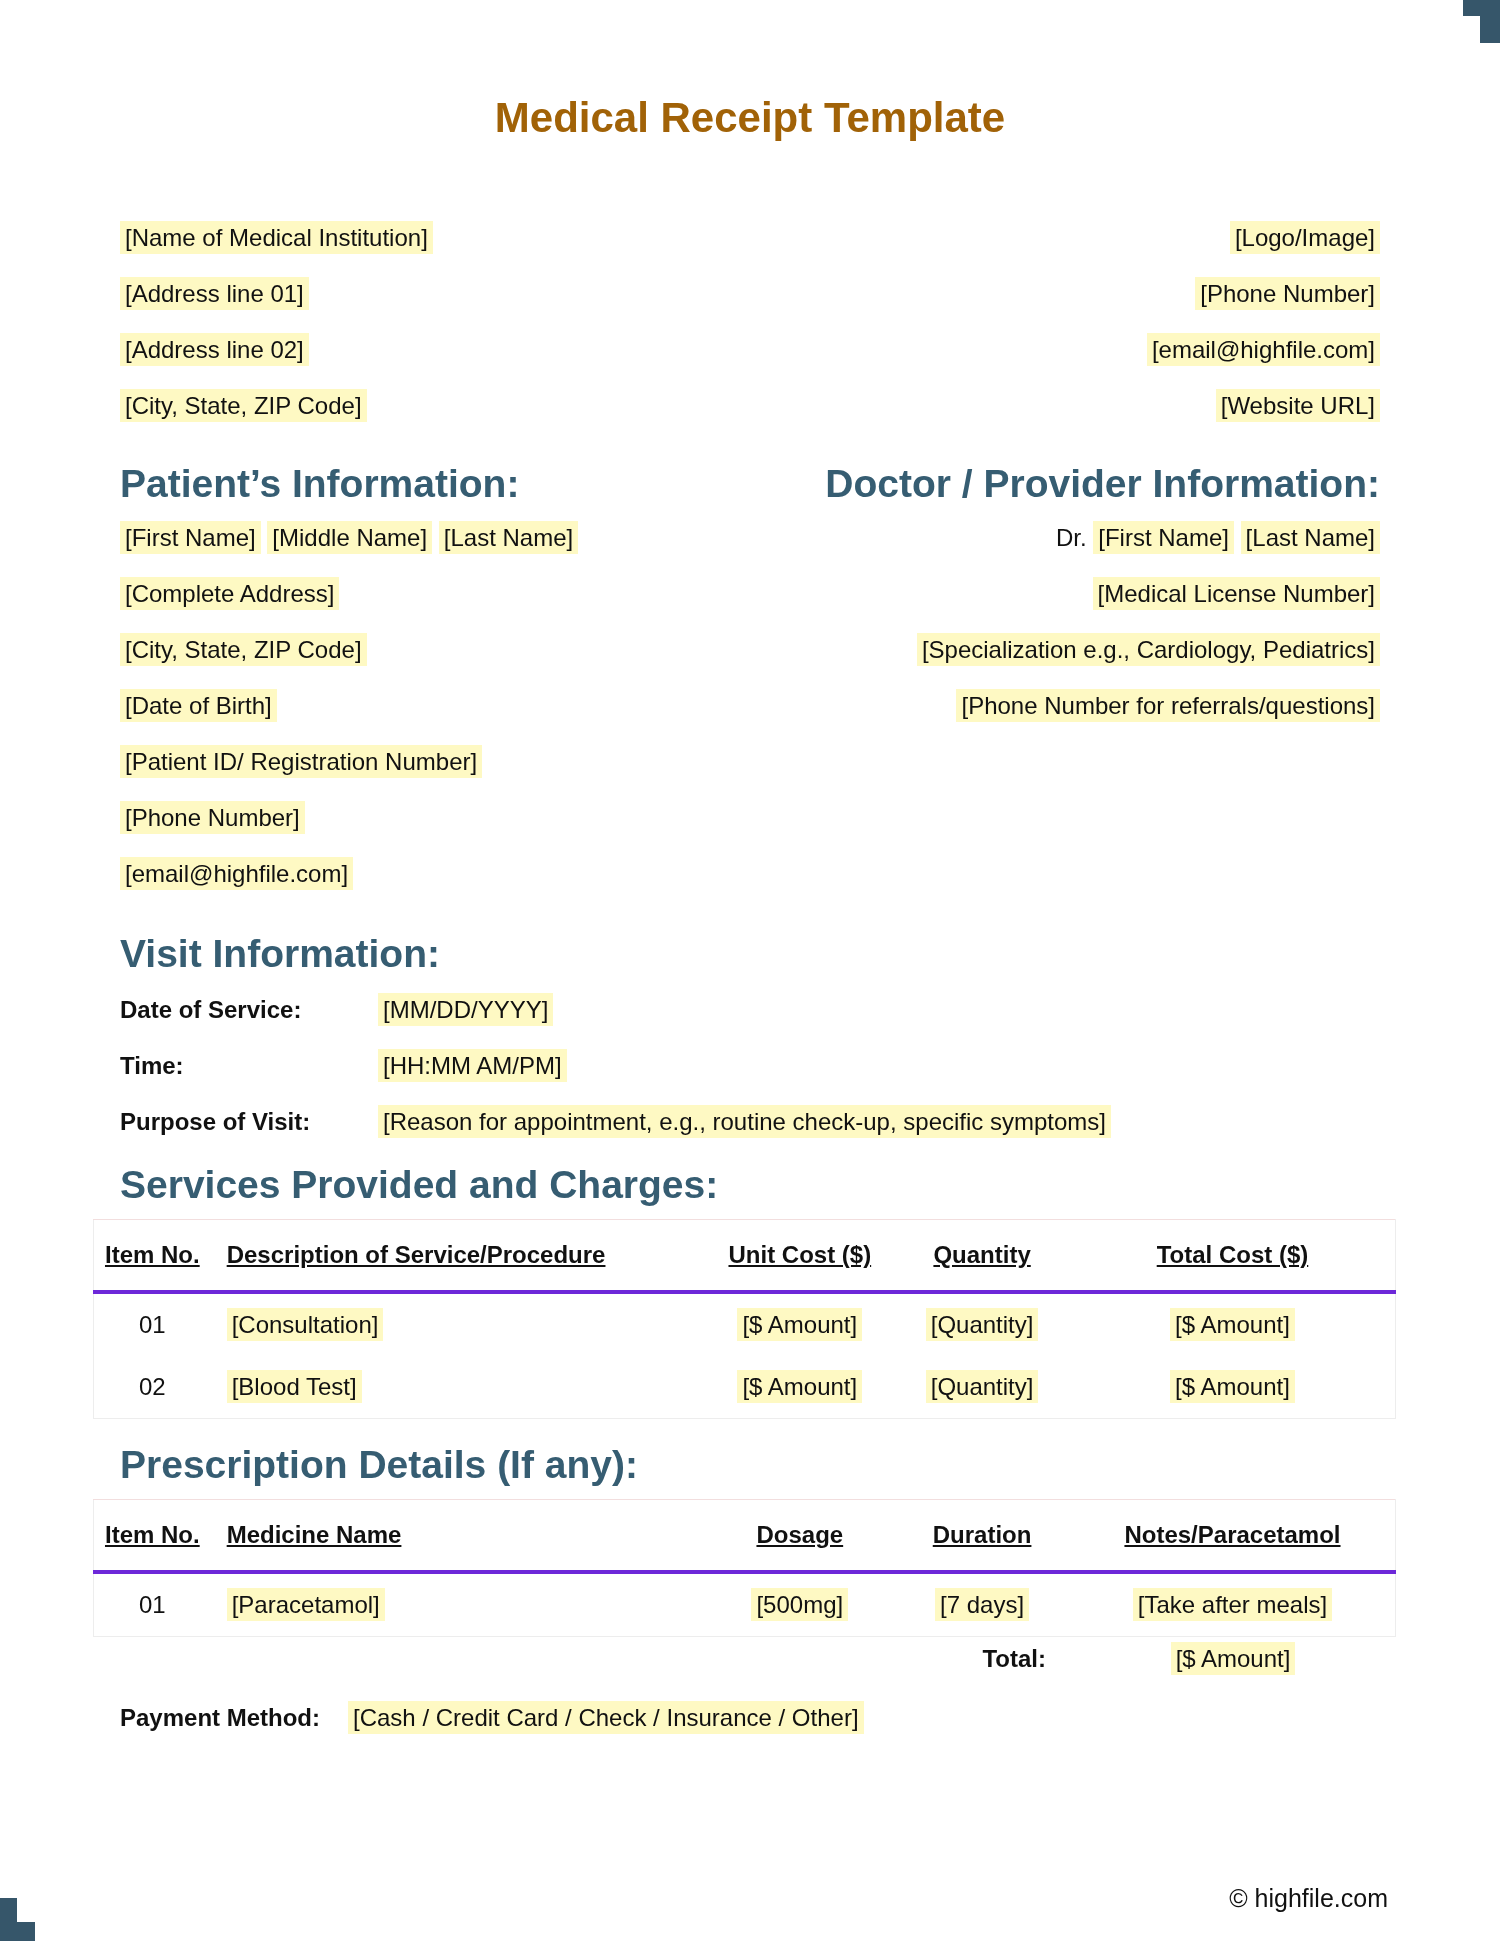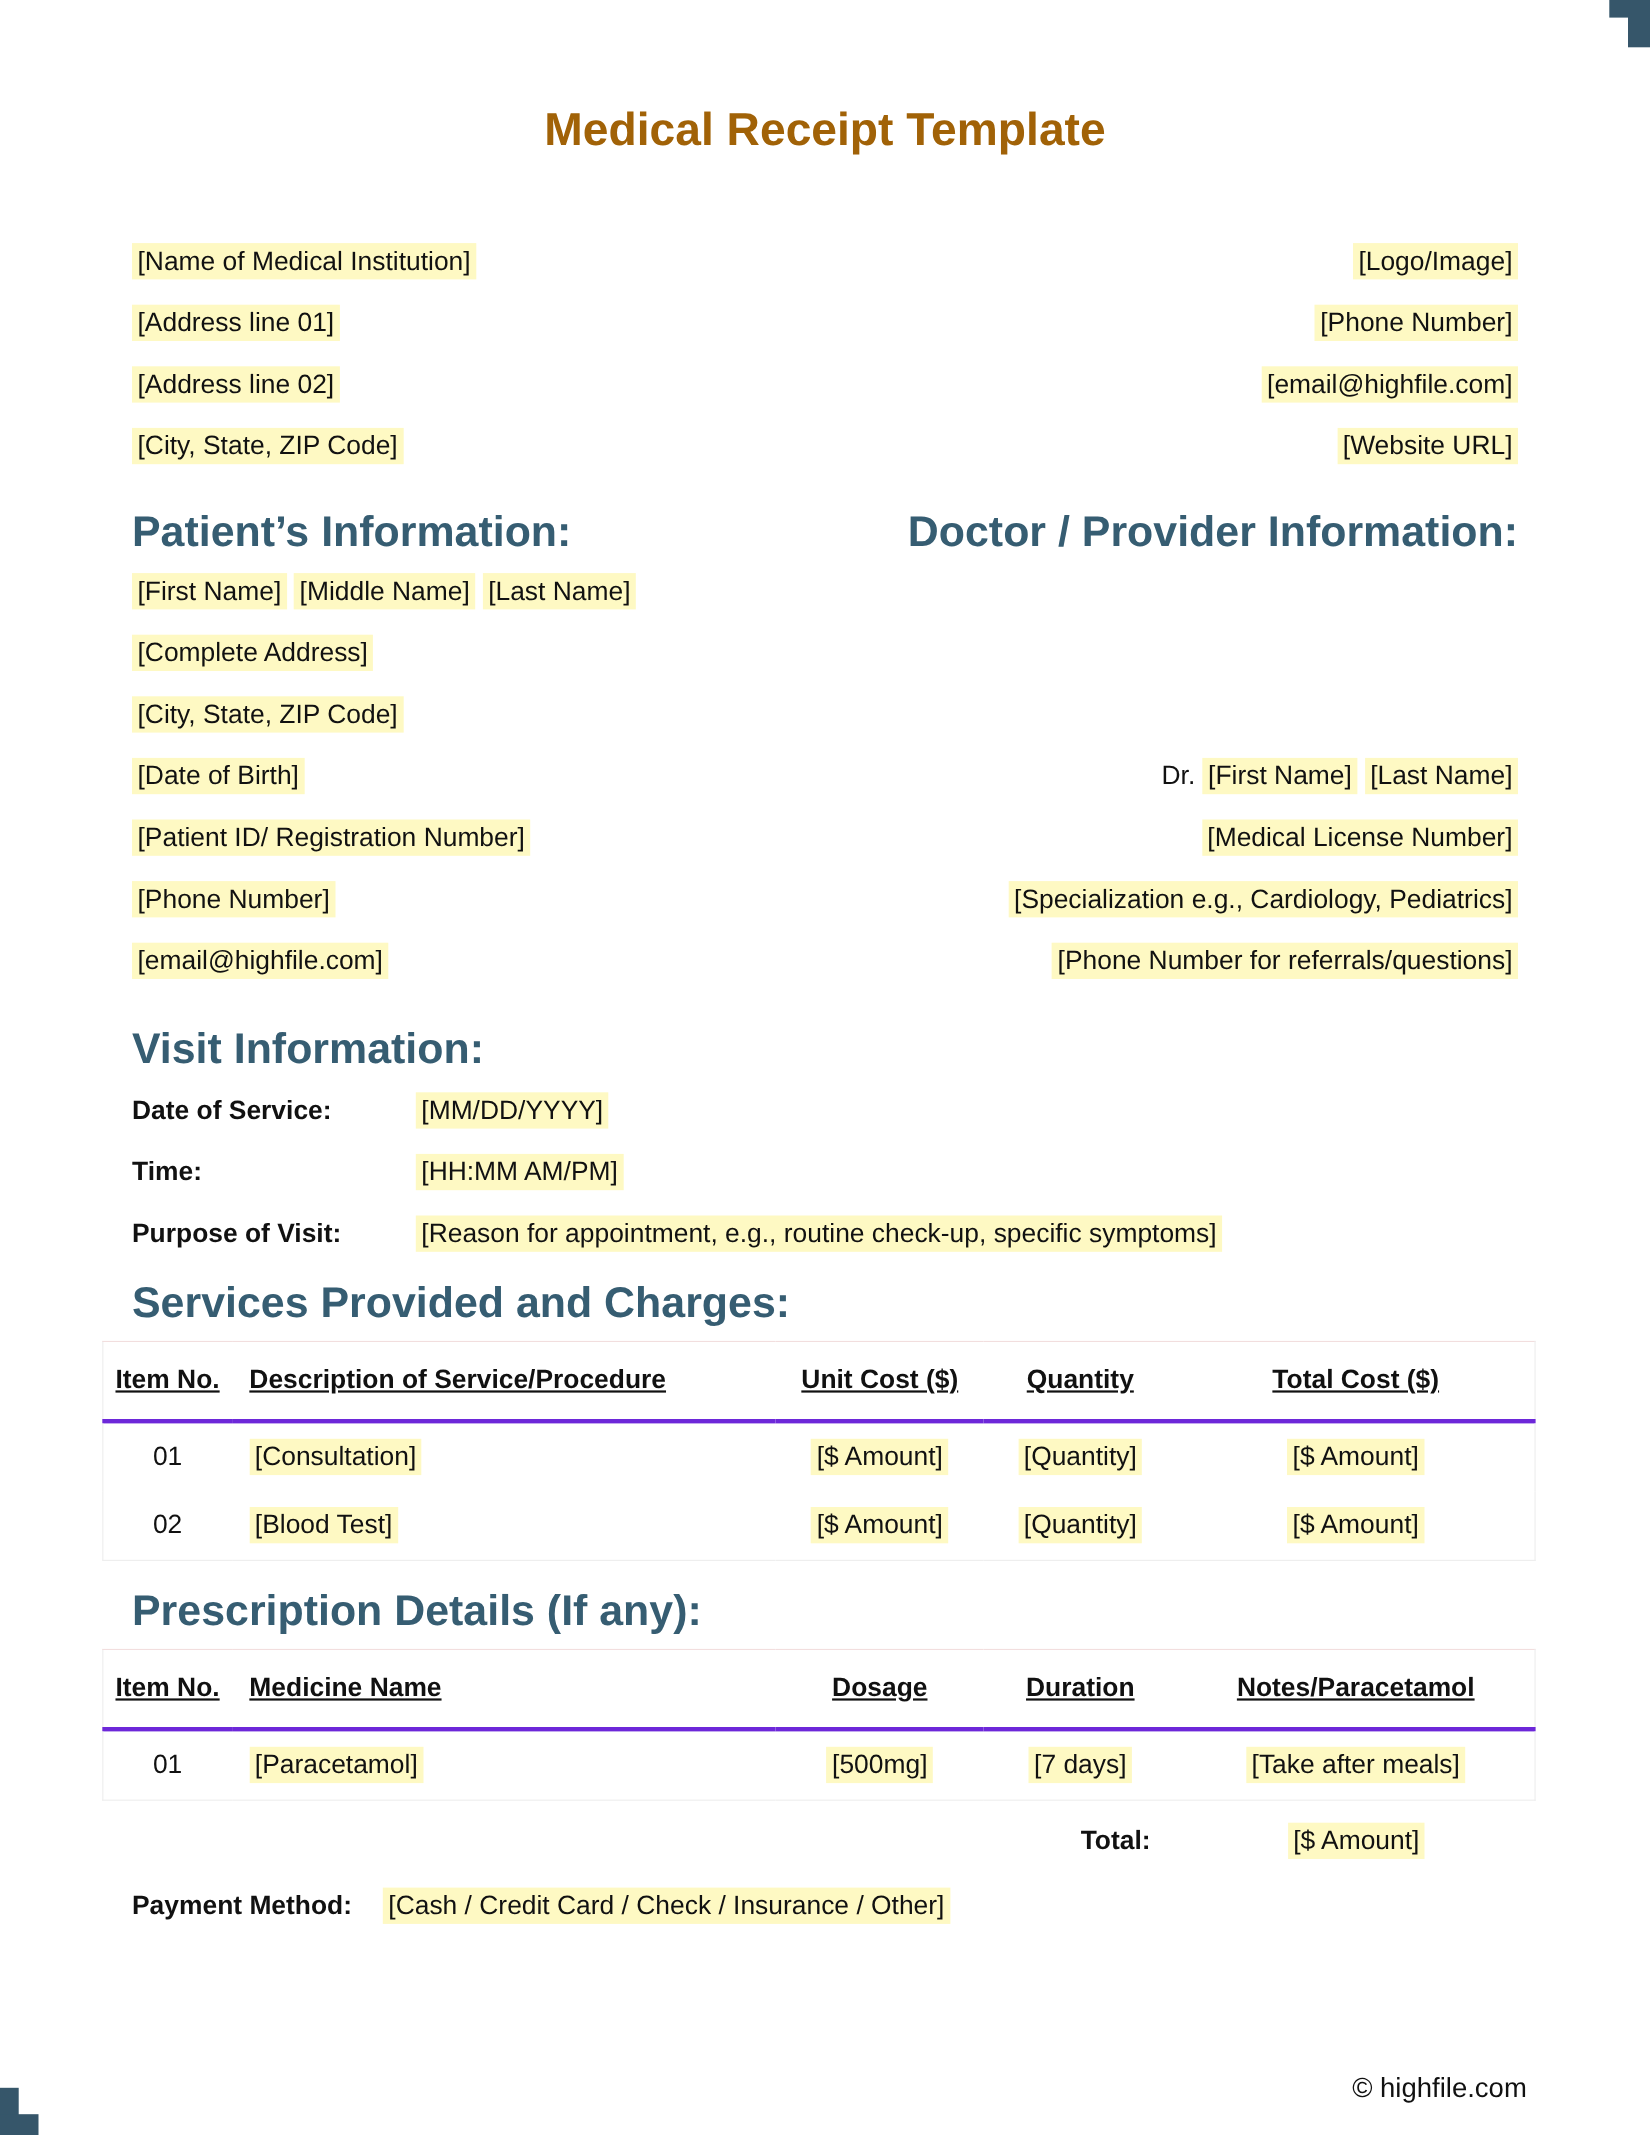--- a/index.html
+++ b/index.html
@@ -32,21 +32,21 @@
 
   .line { font-size: 24px; line-height: 35px; margin-bottom: 21px; white-space: nowrap; }
   .hl { background: #fef9c3; padding: 3px 5px; }
 
   .header-grid { display: flex; justify-content: space-between; margin-top: 76px; }
   .col-right { text-align: right; }
 
   .sec-row { display: flex; justify-content: space-between; margin-top: 20px; margin-bottom: 16px; }
   .sec-heading { font-size: 39px; line-height: 40px; font-weight: bold; color: #365D72; }
 
-  .info-grid { display: flex; justify-content: space-between; align-items: flex-end; }
+  .info-grid { display: flex; justify-content: space-between; align-items: flex-start; }
 
   .visit-heading { margin-top: 22px; margin-bottom: 18px; }
   .kv-row { font-size: 24px; line-height: 35px; margin-bottom: 21px; }
   .kv-label { display: inline-block; width: 258px; font-weight: bold; vertical-align: top; }
 
   .tbl-heading { margin-top: 26px; margin-bottom: 14px; }
 
   .doc-table {
     width: 1303px;
     margin-left: -27px; 
@@ -66,21 +66,21 @@
   .c-item  { width: 9%;  text-align: center; }
   .c-desc  { width: 38%; text-align: left; }
   .c-unit  { width: 14.5%; text-align: center; }
   .c-qty   { width: 13.5%; text-align: center; }
   .c-total { width: 25%; text-align: center; }
   .doc-table th.c-desc, .doc-table td.c-desc { padding-left: 16px; }
 
   .total-row {
     width: 1303px;
     margin-left: -27px;
-    margin-top: 19px;
+    margin-top: 4px;
     display: flex;
     justify-content: flex-end;
     align-items: center;
     font-size: 24px;
     line-height: 35px;
   }
   .total-label { font-weight: bold; padding-right: 24px; }
   .total-amount { width: 326px; text-align: center; }
 
   .payment-row { margin-top: 24px; font-size: 24px; line-height: 35px; }

